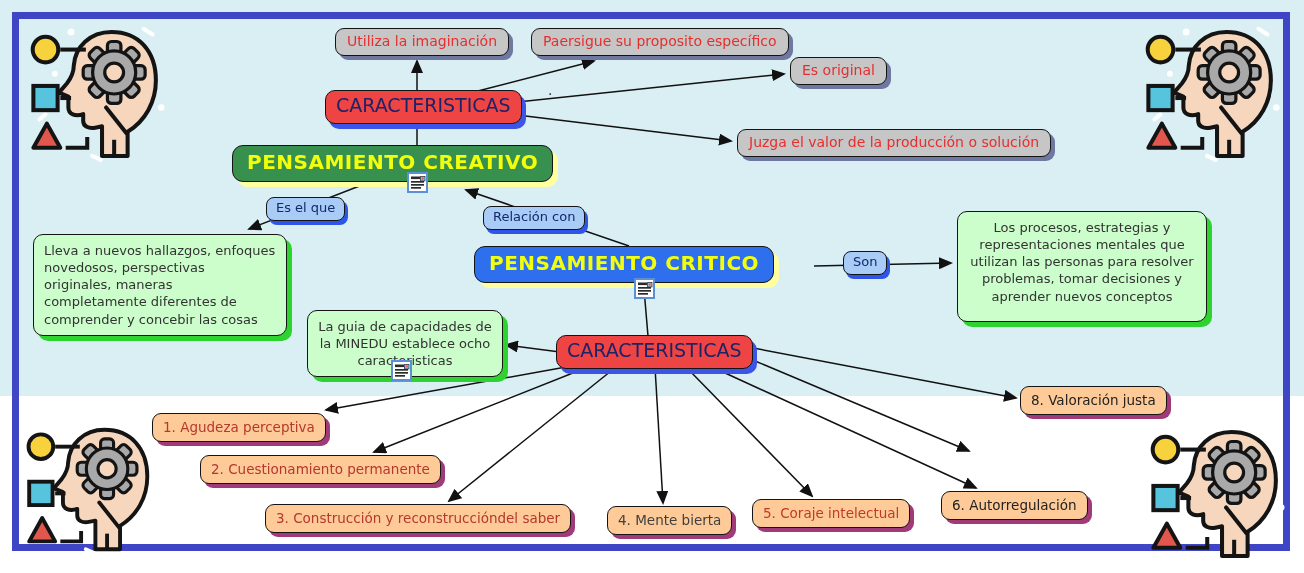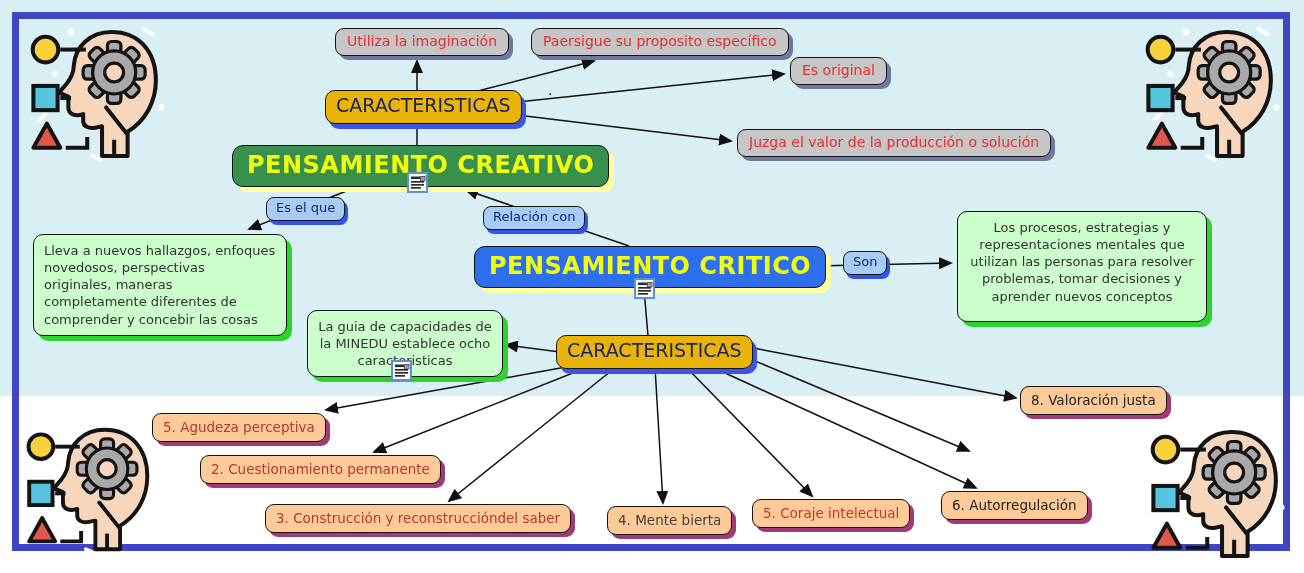--- a/index.html
+++ b/index.html
@@ -5,23 +5,23 @@
   * { margin:0; padding:0; box-sizing:border-box; }
   html,body { width:1304px; height:573px; background:#ffffff; overflow:hidden;
               font-family:"DejaVu Sans","Liberation Sans",sans-serif; }
   #page { position:absolute; left:0; top:0; width:1304px; height:396px; background:#d9eff4; }
   #frame { position:absolute; left:12px; top:12px; width:1278px; height:539px;
            border:7px solid #3e46c5; z-index:0; }
   .edges { position:absolute; left:0; top:0; width:1304px; height:559px; z-index:1; pointer-events:none; }
   .node { position:absolute; z-index:2; border:1.5px solid #141414; white-space:nowrap; line-height:1.35; }
   .gray { background:#c6c6c6; color:#e62e2e; border-radius:9px; padding:3px 11px 4px;
           font-size:14px; box-shadow:4px 4px 0 #6f78a0; }
-  .yellow { background:#eab308; color:#1c2366; border-radius:10px; padding:2px 10px 4px;
+  .yellow { background:#ef4444; color:#1c2366; border-radius:10px; padding:2px 10px 4px;
             font-size:19px; box-shadow:4px 5px 0 #3c55e8; }
-  .title { color:#f2ff0a; font-weight:bold; font-size:24px; border-radius:11px;
+  .title { color:#f2ff0a; font-weight:bold; font-size:20px; border-radius:11px;
            padding:3px 14px 5px; letter-spacing:0.5px; }
   .creativo-bg { background:#38904e; box-shadow:5px 5px 0 #ffffa0; }
   .critico-bg { background:#2e6fee; box-shadow:5px 5px 0 #ffffa0; }
   .conn { background:#a8ccf5; color:#15286e; border-radius:8px; padding:1px 9px 3px;
           font-size:13px; box-shadow:3px 4px 0 #2e55e8; }
   .pgreen { background:#cbfecb; color:#333333; border-radius:10px; padding:7px 10px;
             font-size:13px; white-space:normal; box-shadow:5px 5px 0 #2fd32f; line-height:1.32; }
   .item { background:#fecb98; border-radius:9px; padding:4px 10px 5px; font-size:13.5px;
           box-shadow:4px 4px 0 #a03a78; }
   .docicon { position:absolute; z-index:3; width:21px; height:21px; }
@@ -158,21 +158,21 @@
 
   <div class="node pgreen" id="n-leftgreen">Lleva a nuevos hallazgos, enfoques novedosos, perspectivas originales, maneras completamente diferentes de comprender y concebir las cosas</div>
   <div class="node conn" id="n-relacion">Relación con</div>
   <div class="node conn" id="n-son">Son</div>
   <div class="node pgreen" id="n-rightgreen">
       <span>Los procesos, estrategias y representaciones mentales que utilizan las personas para resolver problemas, tomar decisiones y aprender nuevos conceptos</span>
     </div>
   <div class="node pgreen" id="n-midgreen">La guia de capacidades de la MINEDU establece ocho caracteristicas</div>
   <div class="node yellow" id="n-car-mid">CARACTERISTICAS</div>
 
-  <div class="node item" id="n-item1" style="color: rgb(181, 55, 46);">5. Agudeza perceptiva</div>
+  <div class="node item" id="n-item1" style="color: rgb(181, 55, 46);">1. Agudeza perceptiva</div>
   <div class="node item" id="n-item2" style="color: rgb(181, 55, 46);">2. Cuestionamiento permanente</div>
   <div class="node item" id="n-item3" style="color: rgb(181, 55, 46);">3. Construcción y reconstruccióndel saber</div>
   <div class="node item" id="n-item4" style="color: #404040; border-radius: 9px;">4. Mente bierta</div>
   <div class="node item" id="n-item5" style="color: rgb(192, 57, 43);">5. Coraje intelectual</div>
   <div class="node item" id="n-item6" style="color: rgb(34, 34, 34);">6. Autorregulación</div>
   <div class="node item" id="n-item8" style="color: rgb(34, 34, 34);">8. Valoración justa</div>
 
   <svg class="docicon" id="doc1">
       <use href="#doc-icon"></use>
     </svg>

